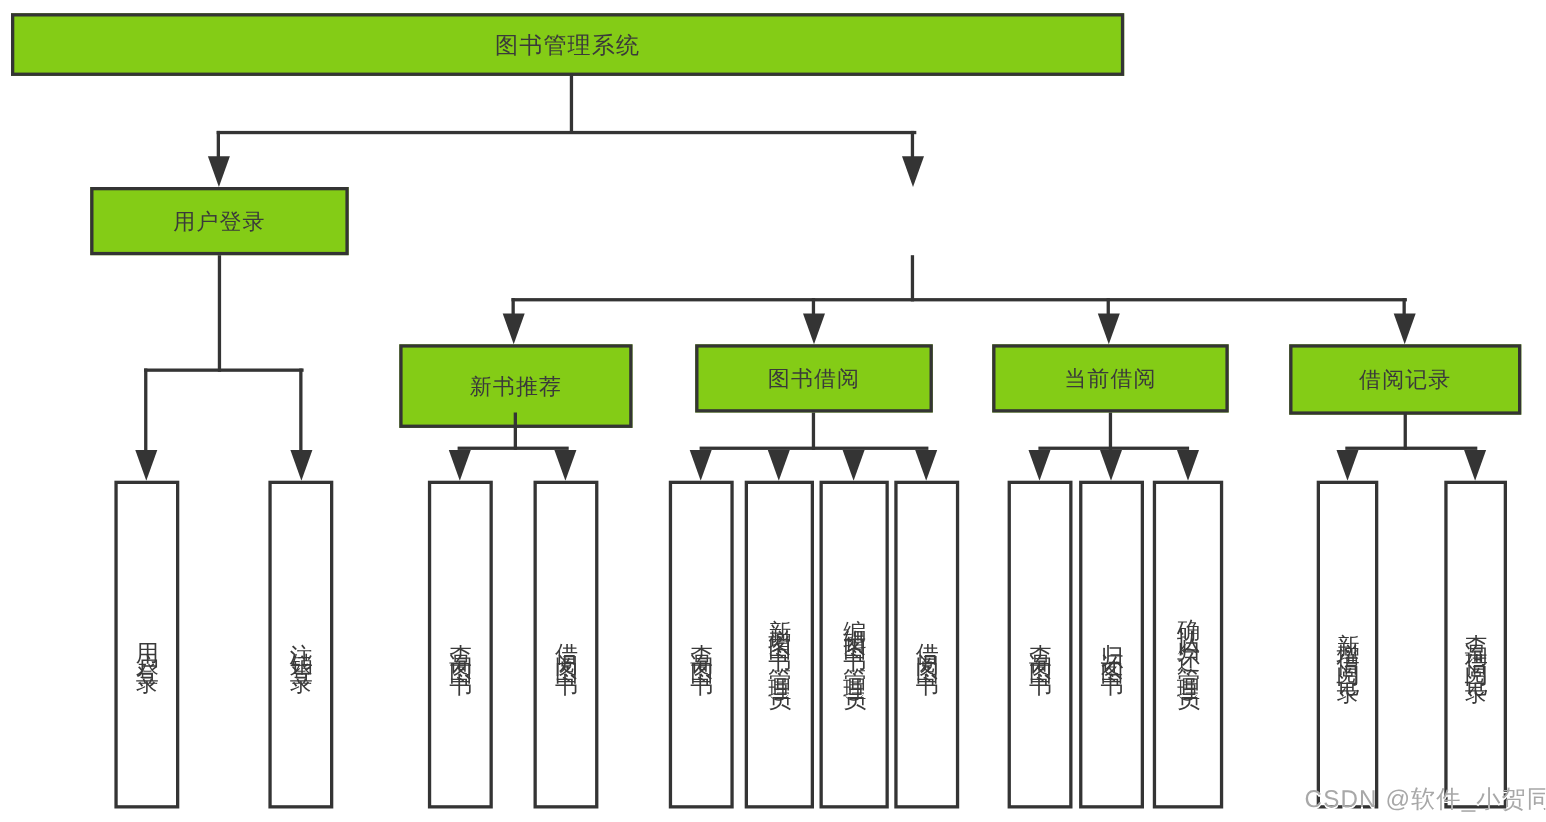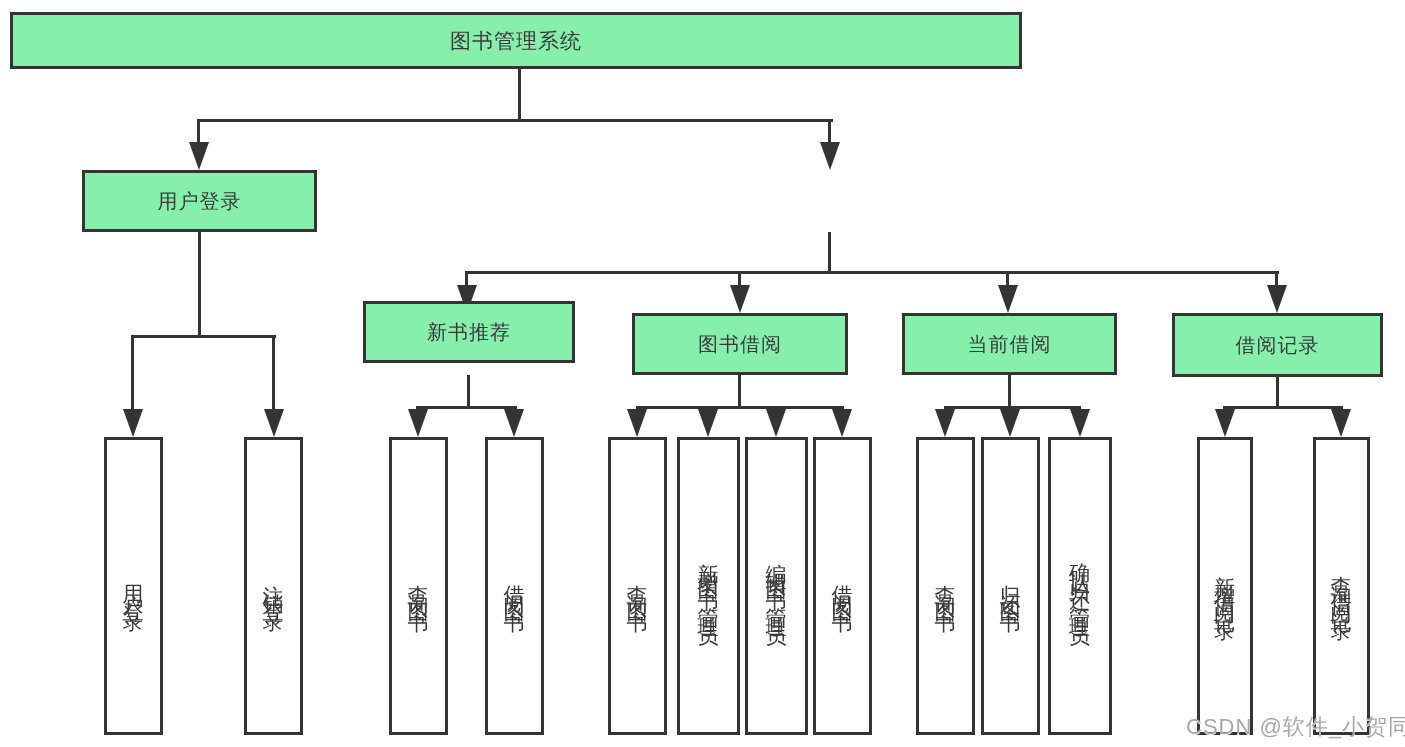--- a/index.html
+++ b/index.html
@@ -1,21 +1,21 @@
 <!DOCTYPE html>
 <html><head>
 <meta charset="utf-8">
 <style>
   html,body{margin:0;padding:0;background:#ffffff;}
   .stage{
     position:relative;width:1405px;height:747px;background:#ffffff;
     font-family:"Liberation Sans",sans-serif;color:#3a3a3a;overflow:hidden;
   }
   .box{
-    position:absolute;box-sizing:border-box;border:3px solid #343434;background:#86efac;
+    position:absolute;box-sizing:border-box;border:3px solid #343434;background:#84cc16;
     display:flex;align-items:center;justify-content:center;
     font-size:20px;letter-spacing:1px;white-space:nowrap;
   }
   .box.root{font-size:21px;}
   .vbox{
     position:absolute;box-sizing:border-box;border:3px solid #343434;background:#ffffff;
     writing-mode:vertical-rl;text-orientation:mixed;
     display:flex;align-items:center;justify-content:center;
     font-size:21px;letter-spacing:9px;line-height:1;
   }
@@ -59,21 +59,21 @@
   <div class="hl" style="left:465px;top:271px;width:814px;"></div>
   <div class="vl" style="left:465px;top:271px;height:17px;"></div>
   <div class="tri" style="left:457px;top:285px;"></div>
   <div class="vl" style="left:738px;top:271px;height:17px;"></div>
   <div class="tri" style="left:730px;top:285px;"></div>
   <div class="vl" style="left:1006px;top:271px;height:17px;"></div>
   <div class="tri" style="left:998px;top:285px;"></div>
   <div class="vl" style="left:1275px;top:271px;height:17px;"></div>
   <div class="tri" style="left:1267px;top:285px;"></div>
 
-  <div class="box" style="left:363px;top:301px;width:212px;height:62px;">新书推荐</div>
+  <div class="box" style="left:363px;top:313px;width:212px;height:76px;">新书推荐</div>
   <div class="box" style="left:632px;top:313px;width:216px;height:62px;">图书借阅</div>
   <div class="box" style="left:902px;top:313px;width:215px;height:62px;">当前借阅</div>
   <div class="box" style="left:1172px;top:313px;width:211px;height:64px;">借阅记录</div>
 
   <div class="vl" style="left:467px;top:375px;height:34px;"></div>
   <div class="hl" style="left:416px;top:406px;width:101px;"></div>
   <div class="tri" style="left:408px;top:409px;"></div>
   <div class="tri" style="left:504px;top:409px;"></div>
 
   <div class="vl" style="left:738px;top:375px;height:34px;"></div>

